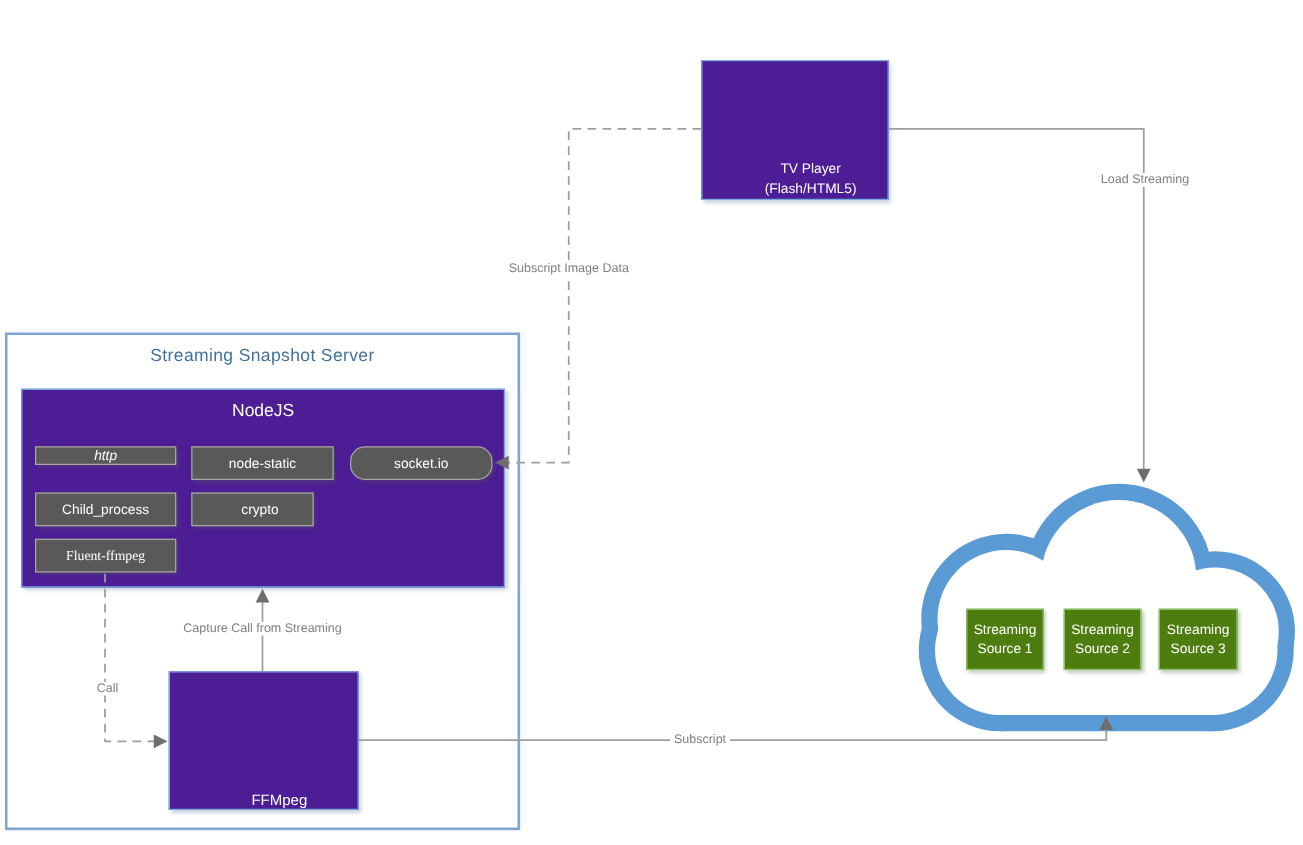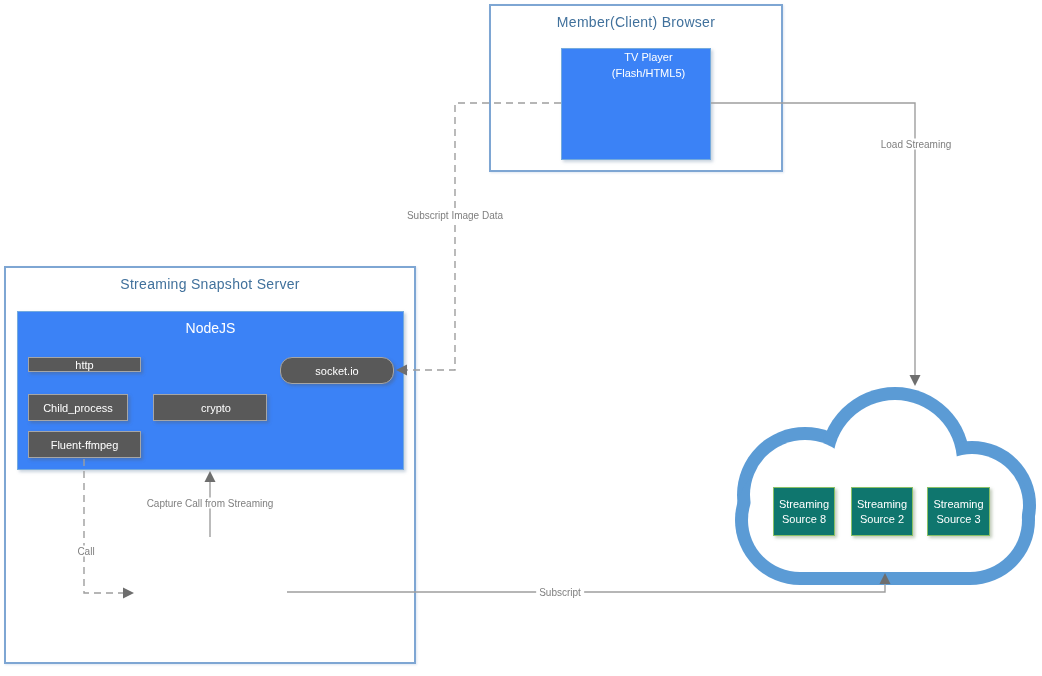--- a/index.html
+++ b/index.html
@@ -9,75 +9,76 @@
   }
   .container-box{
     position:absolute;background:#ffffff;border:2px solid #7EA6D3;box-sizing:border-box;
     box-shadow:1px 1px 2px rgba(128,160,200,0.25);
   }
   .container-title{
     position:absolute;left:0;right:0;text-align:center;color:#41719C;
     font-size:14px;letter-spacing:0.3px;
   }
   .blue-box{
-    position:absolute;background:#3b82f6;box-sizing:border-box;
+    position:absolute;background:#4c1d95;box-sizing:border-box;
     border:1px solid #74aadd;box-shadow:2px 2px 3px rgba(100,130,160,0.35);
-    color:#ffffff;display:flex;flex-direction:column;align-items:center;justify-content:flex-start;padding-left:25px;
+    color:#ffffff;display:flex;flex-direction:column;align-items:center;justify-content:flex-end;padding-left:25px;
   }
   .blue-box .bb-line{font-size:11px;line-height:16px;}
   .module-box{
     position:absolute;background:#595959;border:1px solid #A6A6A6;box-sizing:border-box;
     box-shadow:2px 2px 3px rgba(90,90,90,0.35);
     color:#ffffff;font-size:11px;display:flex;align-items:center;justify-content:center;
     z-index:3;
   }
   .nodejs-title{
     position:absolute;left:0;right:0;top:8px;text-align:center;color:#ffffff;font-size:14px;
   }
   .source-box{
-    position:absolute;background:#0f766e;border:1px solid #8AC066;box-sizing:border-box;
+    position:absolute;background:#4d7c0f;border:1px solid #8AC066;box-sizing:border-box;
     box-shadow:2px 2px 3px rgba(80,110,60,0.35);
     color:#ffffff;font-size:11px;line-height:15px;text-align:center;
     display:flex;flex-direction:column;align-items:center;justify-content:center;z-index:6;
   }
   .connector-label{
     position:absolute;transform:translate(-50%,-50%);background:#ffffff;color:#7F7F7F;
     font-size:10px;padding:0 3px;white-space:nowrap;z-index:7;
   }
   #wires{position:absolute;left:0;top:0;z-index:5;pointer-events:none;}
   .z2{z-index:2;}
 </style>
 </head>
 <body>
 
 <div id="canvas">
 
-  <div class="container-box z2" style="left:489px;top:4px;width:294px;height:168px;">
-    <div class="container-title" style="top:8px;">Member(Client) Browser</div>
-  </div>
 
   <div class="blue-box z2" style="left:561px;top:48px;width:150px;height:112px;">
     <span class="bb-line">TV Player</span>
     <span class="bb-line">(Flash/HTML5)</span>
   </div>
 
   <div class="container-box z2" style="left:4px;top:266px;width:412px;height:398px;">
     <div class="container-title" style="top:8px;">Streaming Snapshot Server</div>
   </div>
 
   <div class="blue-box z2" style="left:17px;top:311px;width:387px;height:159px;">
     <div class="nodejs-title">NodeJS</div>
   </div>
 
-  <div class="module-box" style="left:28px;top:357px;width:113px;height:15px;">http</div>
+  <div class="module-box" style="left:28px;top:357px;width:113px;height:15px;font-style:italic;">http</div>
+  <div class="module-box" style="left:153px;top:357px;width:114px;height:27px;">node-static</div>
   <div class="module-box" style="left:280px;top:357px;width:114px;height:27px;border-radius:12px;">socket.io</div>
-  <div class="module-box" style="left:28px;top:394px;width:100px;height:27px;">Child_process</div>
-  <div class="module-box" style="left:153px;top:394px;width:114px;height:27px;padding-left:12px;">crypto</div>
-  <div class="module-box" style="left:28px;top:431px;width:113px;height:27px;">Fluent-ffmpeg</div>
+  <div class="module-box" style="left:28px;top:394px;width:113px;height:27px;">Child_process</div>
+  <div class="module-box" style="left:153px;top:394px;width:98px;height:27px;padding-left:12px;">crypto</div>
+  <div class="module-box" style="left:28px;top:431px;width:113px;height:27px;font-family:Liberation Serif, serif;">Fluent-ffmpeg</div>
 
+  <div class="blue-box z2" style="left:135px;top:537px;width:152px;height:111px;">
+    <span style="font-size:12px;">FFMpeg</span>
+  </div>
 
   <svg id="wires" width="1042" height="676" viewBox="0 0 1042 676">
 
     <g>
       <g fill="#5B9BD5">
         <circle cx="805" cy="495" r="68"></circle>
         <circle cx="895" cy="462" r="75"></circle>
         <circle cx="972" cy="505" r="64"></circle>
         <circle cx="800" cy="520" r="65"></circle>
         <circle cx="970" cy="520" r="65"></circle>
@@ -114,21 +115,21 @@
     <path d="M 134,593 L 123,587.5 L 123,598.5 Z" fill="#6E6E6E" stroke="none"></path>
 
     <g stroke="#9E9E9E" stroke-width="1.4" fill="none">
       <path d="M 287,592 L 885,592 L 885,581"></path>
     </g>
     <path d="M 885,573 L 879.5,584 L 890.5,584 Z" fill="#6E6E6E" stroke="none"></path>
   </svg>
 
   <div class="source-box" style="left:773px;top:487px;width:62px;height:49px;">
     <span>Streaming</span>
-    <span>Source 8</span>
+    <span>Source 1</span>
   </div>
   <div class="source-box" style="left:851px;top:487px;width:62px;height:49px;">
     <span>Streaming</span>
     <span>Source 2</span>
   </div>
   <div class="source-box" style="left:927px;top:487px;width:63px;height:49px;">
     <span>Streaming</span>
     <span>Source 3</span>
   </div>
 

